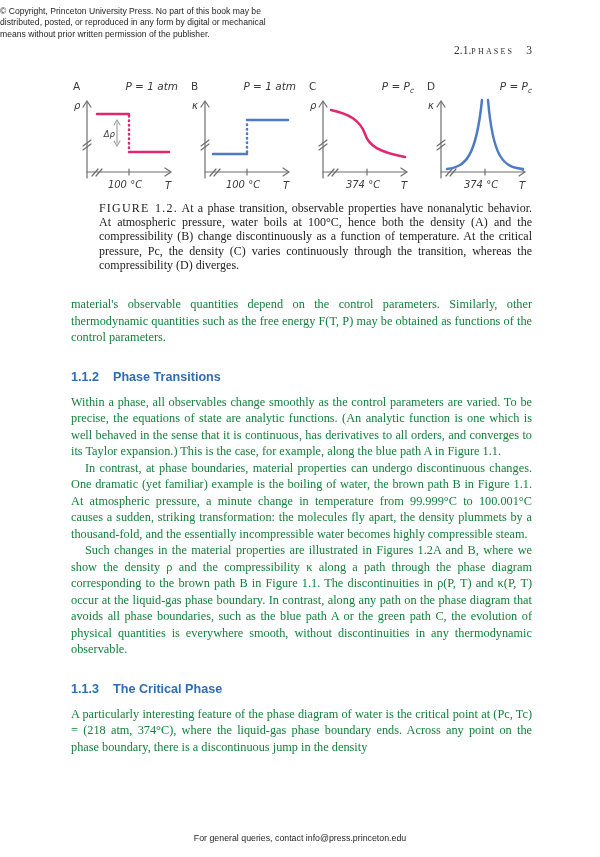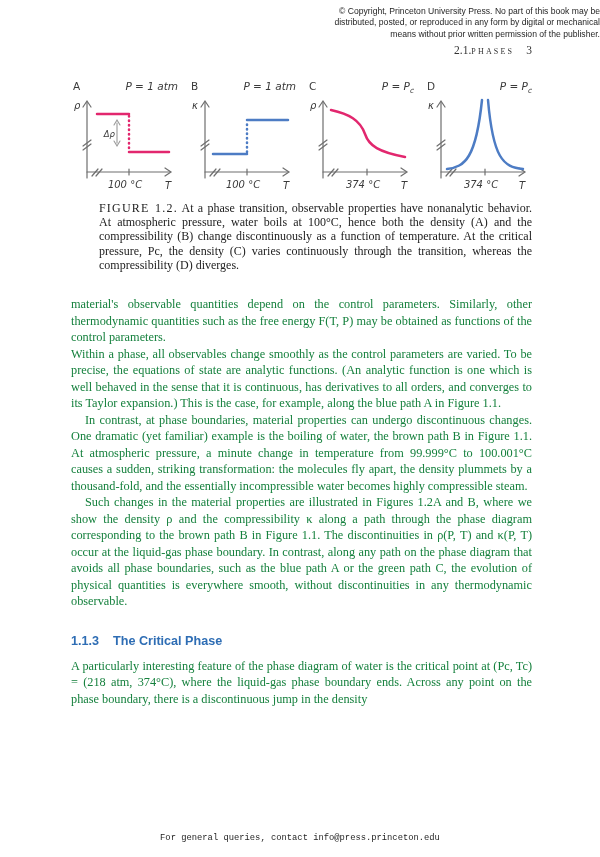--- a/index.html
+++ b/index.html
@@ -1,19 +1,19 @@
 <!DOCTYPE html>
 <html lang="en"><head>
 <meta charset="utf-8">
 <style>
   html,body{margin:0;padding:0;background:#e9e9e9;}
   .page{position:relative;width:600px;height:857px;background:#ffffff;margin:0 auto;overflow:hidden;
         font-family:"Liberation Serif",serif;color:#1c1c1c;}
   
-  .copyright{position:absolute;top:6px;left:0;right:0;text-align:right;
+  .copyright{position:absolute;top:6px;left:0;right:0;text-align:left;
              font-family:"Liberation Sans",sans-serif;font-size:8.6px;line-height:11.4px;color:#1f1f1f;}
   
   .running-head{position:absolute;top:44px;right:68px;font-size:11.5px;color:#333;}
   .running-head .sc{font-variant:small-caps;letter-spacing:2.2px;font-size:11px;}
   .running-head .pagenum{margin-left:12px;}
   
   .column{position:absolute;left:71px;top:80px;width:461px;}
   
   .panels{display:flex;justify-content:space-between;}
   .panel{width:107px;}
@@ -32,21 +32,21 @@
   .caption .figlabel{font-variant:small-caps;letter-spacing:1.2px;}
   
   .para{margin:0;font-size:12.3px;line-height:16.5px;text-align:justify;color:#15803d;}
   .para.first{margin-top:24px;}
   .para.indent{text-indent:14px;}
   .sec-head{margin:24px 0 10px 0;font-family:"Liberation Sans",sans-serif;font-weight:bold;
             font-size:12.6px;color:#2e6db4;}
   .sec-head .sec-num{margin-right:14px;}
   
   .footer{position:absolute;top:833px;left:0;right:0;text-align:center;
-          font-family:Liberation Mono, monospace;font-size:8.8px;color:#1f1f1f;}
+          font-family:Liberation Sans, sans-serif;font-size:8.8px;color:#1f1f1f;}
 </style>
 </head>
 <body>
 
 <div class="page">
 
   <div class="copyright">
     <div>© Copyright, Princeton University Press. No part of this book may be</div>
     <div>distributed, posted, or reproduced in any form by digital or mechanical</div>
     <div>means without prior written permission of the publisher.</div>
@@ -151,20 +151,23 @@
       </div>
 
       <div class="caption">
         <span class="figlabel">FIGURE 1.2.</span>
         <span>At a phase transition, observable properties have nonanalytic behavior. At atmospheric pressure, water boils at 100°C, hence both the density (A) and the compressibility (B) change discontinuously as a function of temperature. At the critical pressure, Pc, the density (C) varies continuously through the transition, whereas the compressibility (D) diverges.</span>
       </div>
     </div>
 
     <p class="para first">material's observable quantities depend on the control parameters. Similarly, other thermodynamic quantities such as the free energy F(T, P) may be obtained as functions of the control parameters.</p>
 
+    <h2 class="sec-head">
+      <span class="sec-num">1.1.2</span><span>Phase Transitions</span>
+    </h2>
 
     <p class="para">Within a phase, all observables change smoothly as the control parameters are varied. To be precise, the equations of state are analytic functions. (An analytic function is one which is well behaved in the sense that it is continuous, has derivatives to all orders, and converges to its Taylor expansion.) This is the case, for example, along the blue path A in Figure 1.1.</p>
     <p class="para indent">In contrast, at phase boundaries, material properties can undergo discontinuous changes. One dramatic (yet familiar) example is the boiling of water, the brown path B in Figure 1.1. At atmospheric pressure, a minute change in temperature from 99.999°C to 100.001°C causes a sudden, striking transformation: the molecules fly apart, the density plummets by a thousand-fold, and the essentially incompressible water becomes highly compressible steam.</p>
     <p class="para indent">Such changes in the material properties are illustrated in Figures 1.2A and B, where we show the density ρ and the compressibility κ along a path through the phase diagram corresponding to the brown path B in Figure 1.1. The discontinuities in ρ(P, T) and κ(P, T) occur at the liquid-gas phase boundary. In contrast, along any path on the phase diagram that avoids all phase boundaries, such as the blue path A or the green path C, the evolution of physical quantities is everywhere smooth, without discontinuities in any thermodynamic observable.</p>
 
     <h2 class="sec-head">
       <span class="sec-num">1.1.3</span><span>The Critical Phase</span>
     </h2>
 
     <p class="para">A particularly interesting feature of the phase diagram of water is the critical point at (Pc, Tc) = (218 atm, 374°C), where the liquid-gas phase boundary ends. Across any point on the phase boundary, there is a discontinuous jump in the density</p>

